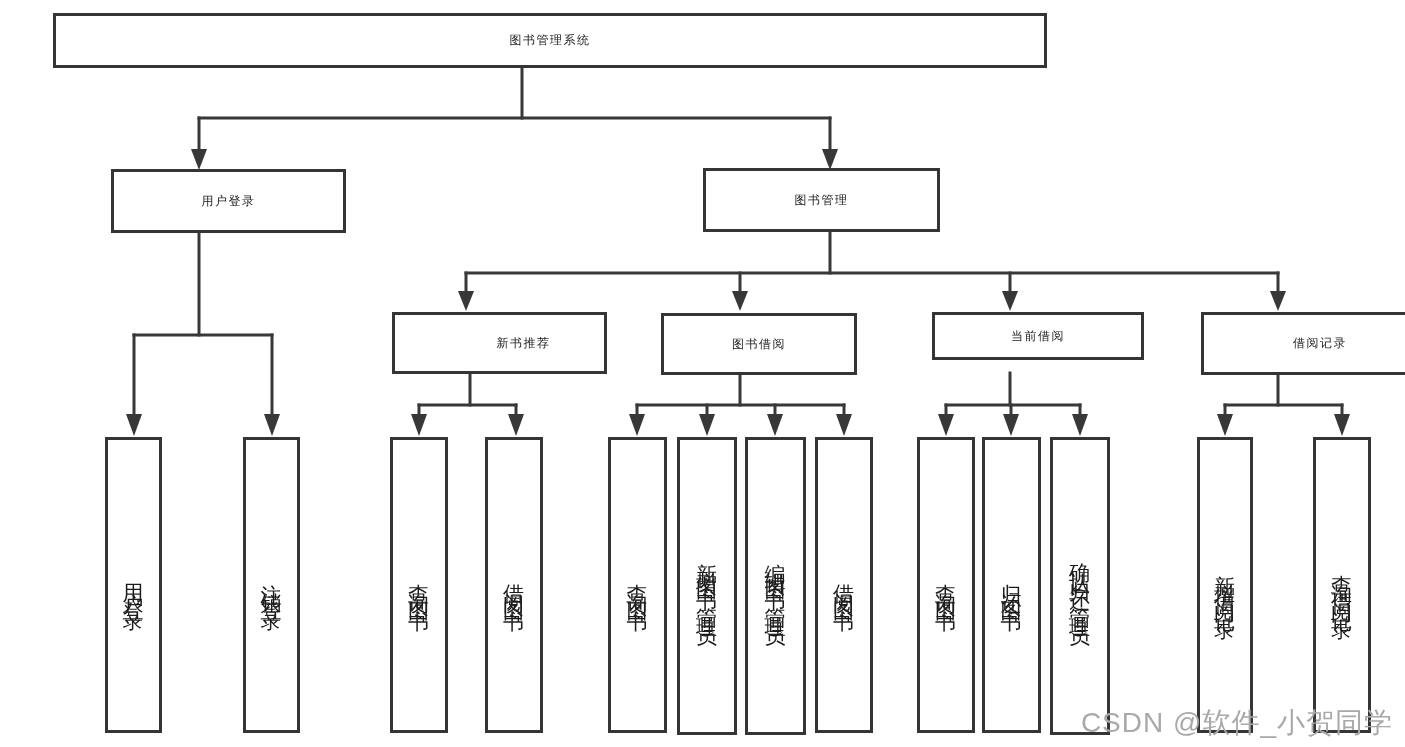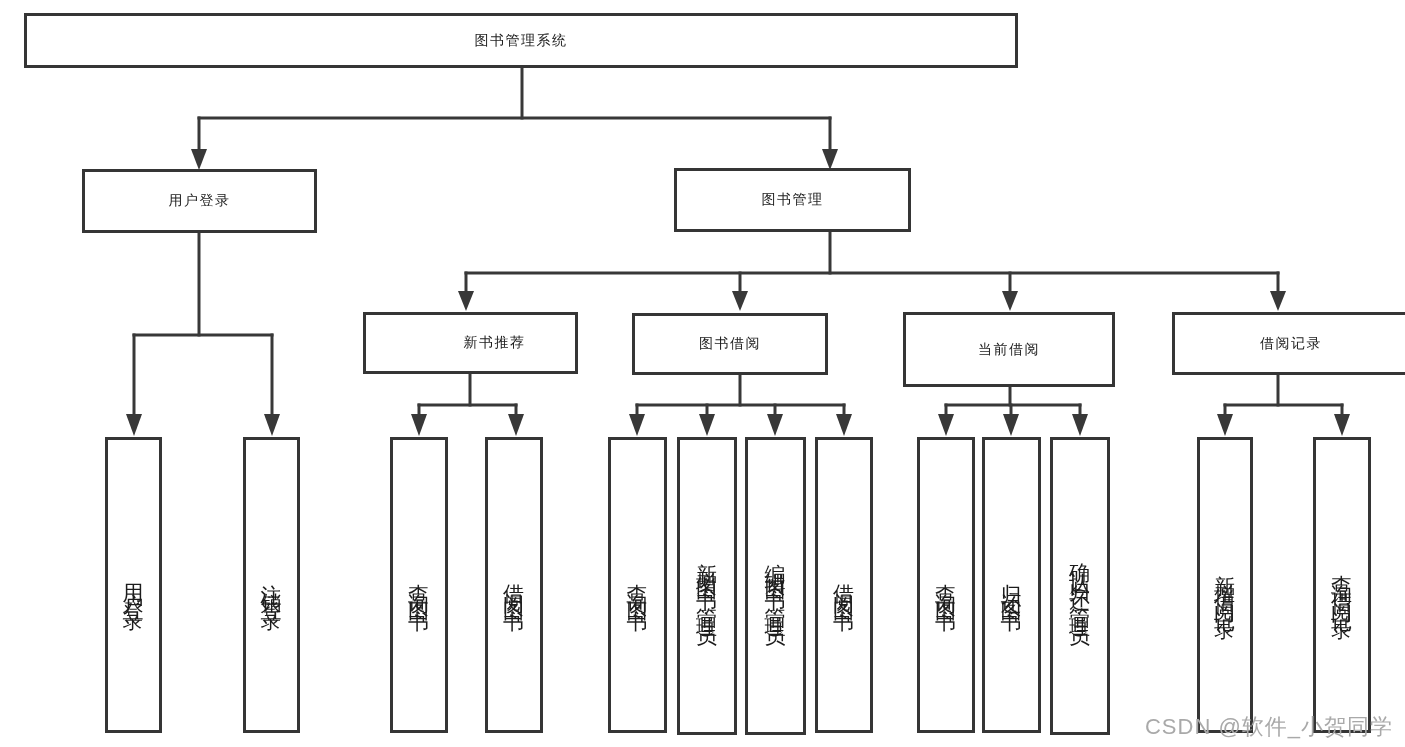--- a/index.html
+++ b/index.html
@@ -9,28 +9,28 @@
   }
   .connectors{position:absolute;left:0;top:0;width:1405px;height:747px;}
   .connectors line{stroke:var(--line,#383838);stroke-width:3;stroke-linecap:square;}
   .connectors polygon{fill:var(--line,#383838);stroke:none;}
   .node{
     position:absolute;box-sizing:border-box;background:#ffffff;
     border:3px solid var(--box_border,#353535);
     display:flex;align-items:center;justify-content:center;
     color:var(--text,#1c1c1c);
   }
-  .node-h{font-size:14px;letter-spacing:1.5px;}
+  .node-h{font-size:12px;letter-spacing:1.5px;margin-left:29px;}
   .node-v .lbl{
     writing-mode:vertical-rl;text-orientation:mixed;
     font-size:21px;letter-spacing:9px;line-height:1;
   }
   .watermark{
     position:absolute;right:12px;bottom:5px;
-    font-size:22px;letter-spacing:1px;color:var(--watermark,#a9a9a9);
+    font-size:28px;letter-spacing:1px;color:var(--watermark,#a9a9a9);
     white-space:nowrap;
   }
 </style>
 </head>
 <body style="--line: #383838; --box_border: #353535; --text: #1c1c1c; --watermark: #a9a9a9; --background: #ffffff;">
 
 <div class="stage">
 
   <svg class="connectors" width="1405" height="747" viewBox="0 0 1405 747" xmlns="http://www.w3.org/2000/svg">
 
@@ -118,21 +118,21 @@
   <div class="node node-h" style="left:674px;top:168px;width:237px;height:64px;">
     <span class="lbl">图书管理</span>
   </div>
 
   <div class="node node-h" style="left:363px;top:312px;width:215px;height:62px;padding-left:48px;">
     <span class="lbl">新书推荐</span>
   </div>
   <div class="node node-h" style="left:632px;top:313px;width:196px;height:62px;">
     <span class="lbl">图书借阅</span>
   </div>
-  <div class="node node-h" style="left:903px;top:312px;width:212px;height:75px;">
+  <div class="node node-h" style="left:903px;top:312px;width:212px;height:48px;">
     <span class="lbl">当前借阅</span>
   </div>
   <div class="node node-h" style="left:1172px;top:312px;width:238px;height:63px;">
     <span class="lbl">借阅记录</span>
   </div>
 
   <div class="node node-v" style="left:105px;top:437px;width:57px;height:296px;">
     <span class="lbl">用户登录</span>
   </div>
   <div class="node node-v" style="left:243px;top:437px;width:57px;height:296px;">

